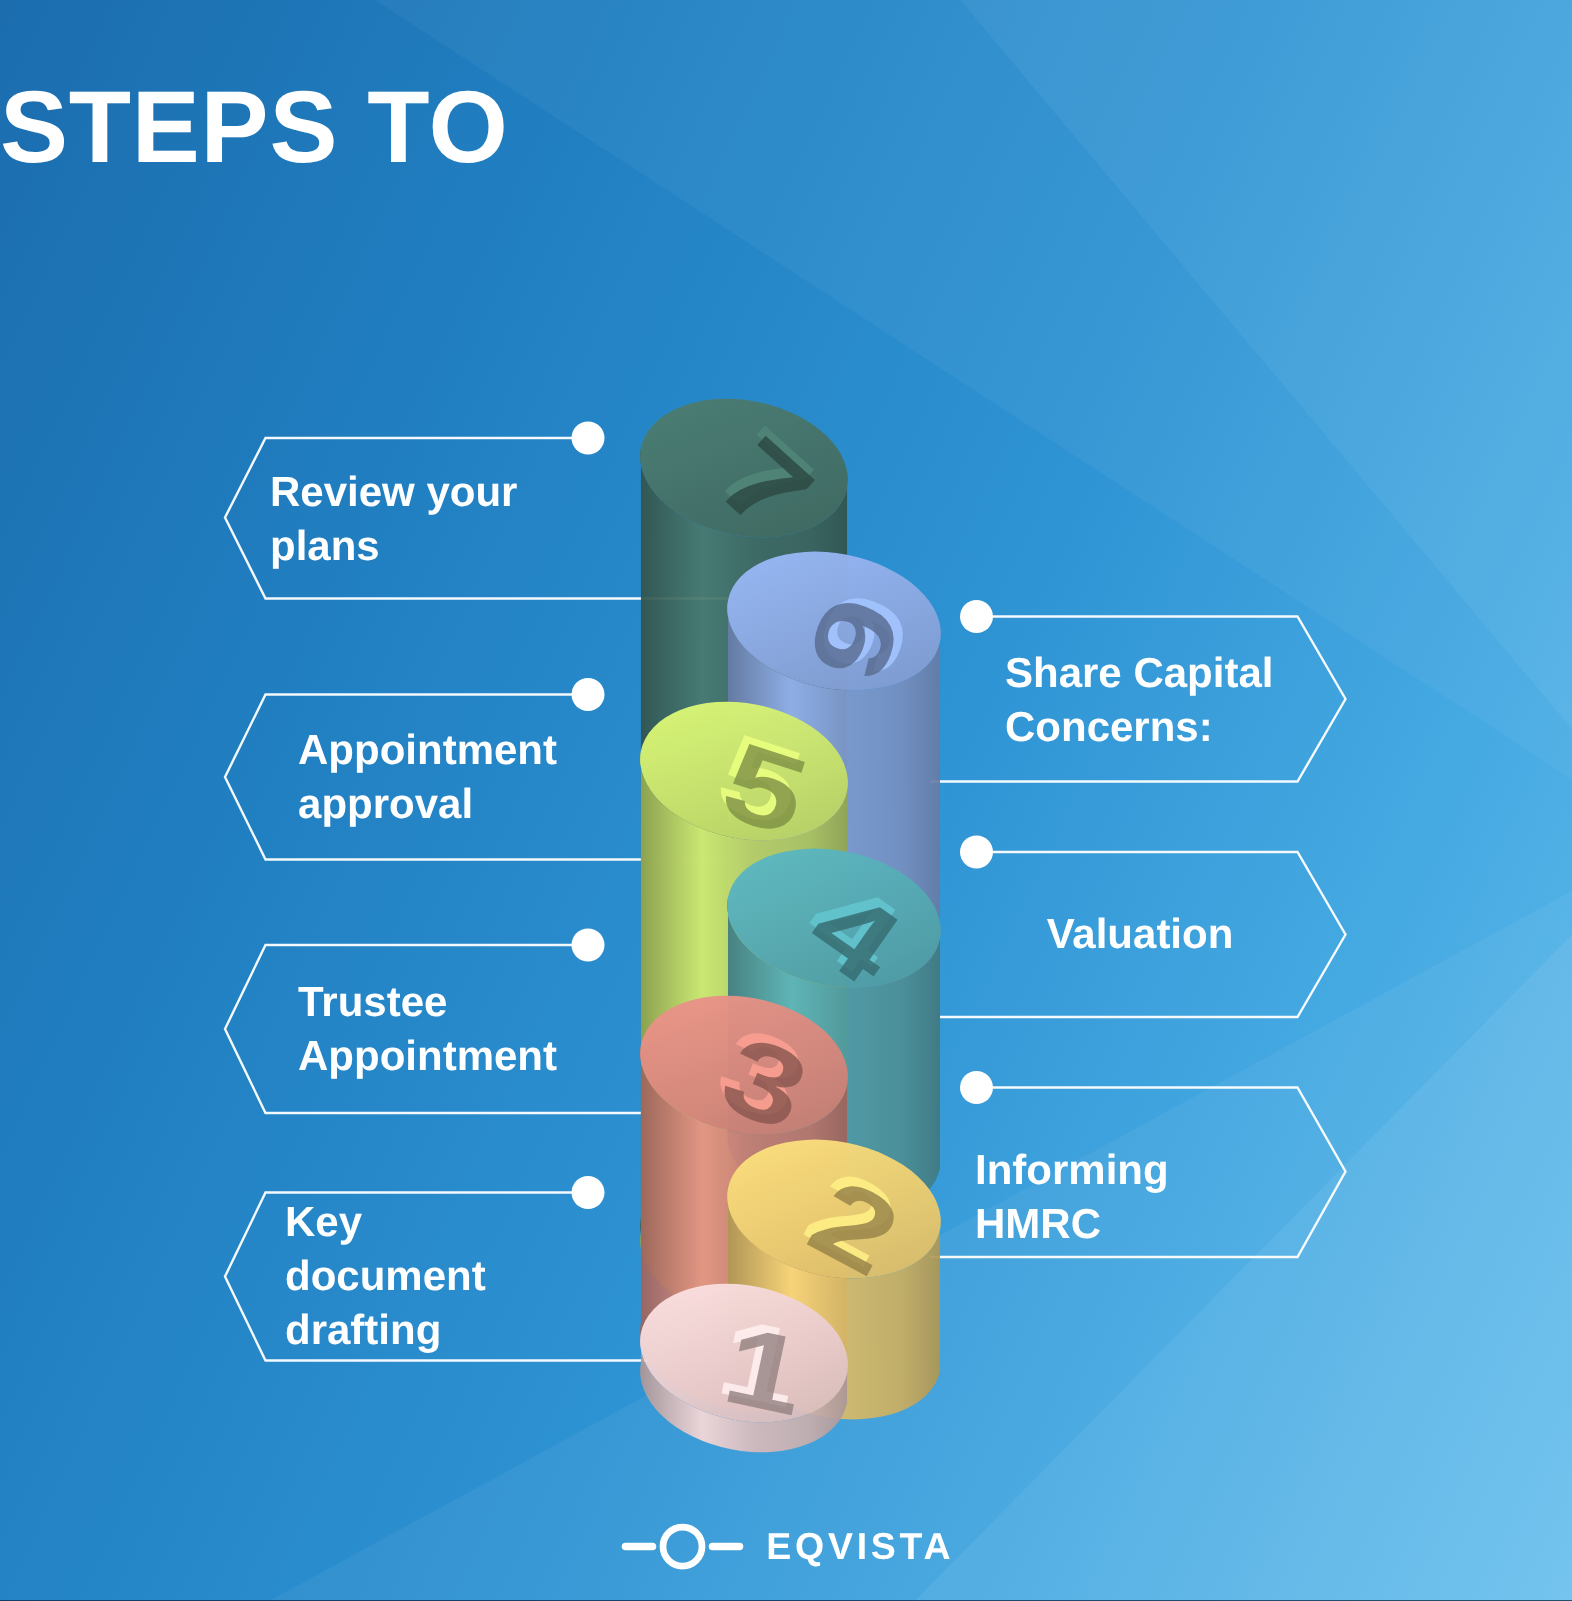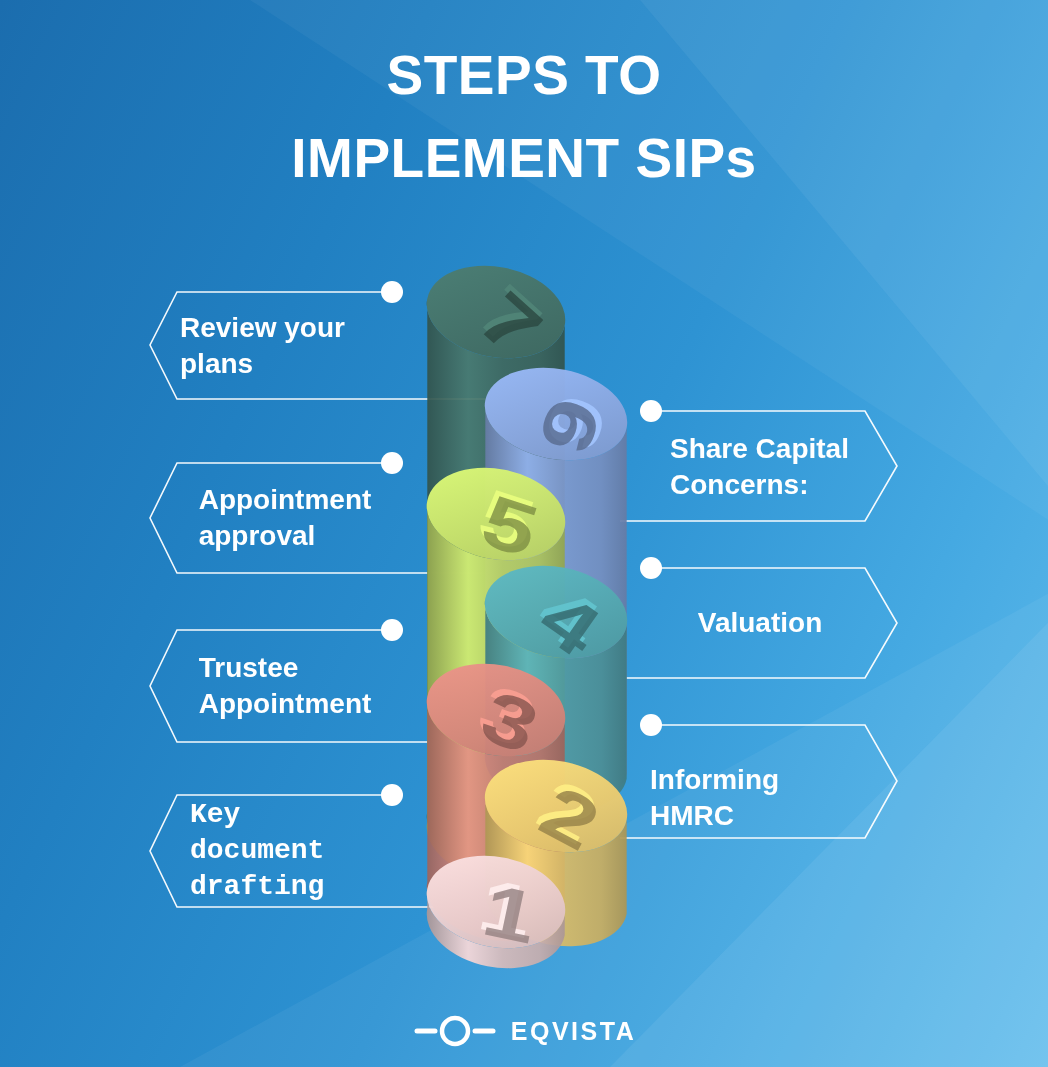--- a/index.html
+++ b/index.html
@@ -3,32 +3,32 @@
 <meta charset="utf-8">
 <style>
   html,body{margin:0;padding:0;background:#0c2b44;}
   .canvas{
     position:relative;width:1048px;height:1067px;overflow:hidden;
     background:linear-gradient(115deg,#1b6dae 0%,#2180c2 28%,#2e93d3 55%,#45a9e2 78%,#63bdec 100%);
     font-family:"Liberation Sans","DejaVu Sans",sans-serif;
   }
   .layer{position:absolute;left:0;top:0;width:1048px;height:1067px;}
   .title{
-    position:absolute;top:34px;left:0;width:100%;text-align:center;
-    color:#ffffff;font-size:55px;font-weight:800;letter-spacing:.5px;line-height:1.5;
+    position:absolute;top:34px;left:0;width:100%;text-align:left;
+    color:#ffffff;font-size:68px;font-weight:800;letter-spacing:.5px;line-height:1.5;
   }
   .title span{display:block;}
   .label-text{
     position:absolute;display:flex;align-items:center;justify-content:center;
     text-align:left;color:#ffffff;font-weight:bold;font-size:28px;line-height:1.28;
   }
   .lt7{left:180px;top:292px;width:210px;height:107px;}
   .lt5{left:200px;top:463px;width:170px;height:110px;}
   .lt3{left:200px;top:630px;width:170px;height:112px;}
-  .lt1{left:190px;top:795px;width:190px;height:112px;font-family:Liberation Mono, monospace;}
+  .lt1{left:190px;top:795px;width:190px;height:112px;}
   .lt6{left:670px;top:411px;width:185px;height:112px;}
   .lt4{left:660px;top:568px;width:200px;height:110px;}
   .lt2{left:650px;top:725px;width:215px;height:145px;}
   .logo{
     position:absolute;bottom:16px;left:0;width:100%;
     display:flex;align-items:center;justify-content:center;gap:13px;color:#fff;
   }
   .logo-text{font-size:25px;font-weight:bold;letter-spacing:2.5px;}
   .outline{fill:none;stroke:rgba(255,255,255,.95);stroke-width:1.6;}
   .dot{fill:#ffffff;}
@@ -40,21 +40,20 @@
 
   <svg class="layer" viewBox="0 0 1048 1067" aria-hidden="true">
     <polygon points="1110,560 640,0 1048,0" fill="#ffffff" opacity="0.09"></polygon>
     <polygon points="1110,560 250,0 640,0" fill="#ffffff" opacity="0.045"></polygon>
     <polygon points="1110,560 610,1067 1048,1067" fill="#ffffff" opacity="0.11"></polygon>
     <polygon points="1110,560 180,1067 610,1067" fill="#ffffff" opacity="0.05"></polygon>
   </svg>
 
   <h1 class="title" style="margin:0;">
     <span>STEPS TO</span>
-    <span>IMPLEMENT SIPs</span>
   </h1>
 
   <svg class="layer" viewBox="0 0 1048 1067" aria-hidden="true">
 
     <polyline class="outline" points="490,399 177,399 150,345 177,292 386,292"></polyline>
     <circle class="dot" cx="392" cy="292" r="11"></circle>
     <polyline class="outline" points="490,573 177,573 150,518 177,463 386,463"></polyline>
     <circle class="dot" cx="392" cy="463" r="11"></circle>
     <polyline class="outline" points="490,742 177,742 150,686 177,630 386,630"></polyline>
     <circle class="dot" cx="392" cy="630" r="11"></circle>

